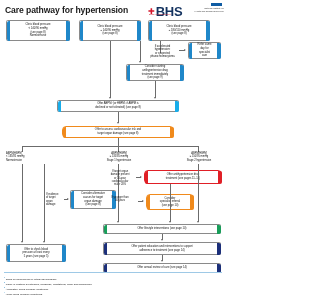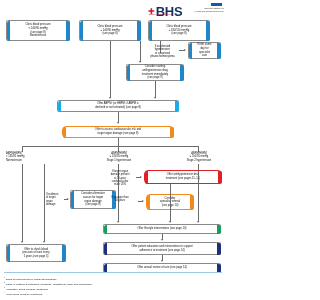--- a/index.html
+++ b/index.html
@@ -110,20 +110,21 @@
     position: absolute; left: 4px;
     font-size: 2.5px; color: #111; line-height: 1.2;
   }
   .foot sup { font-size: 1.9px; color: #1f87c9; }
 </style>
 </head>
 <body>
 
 <div id="page">
 
+  <div class="title">Care pathway for hypertension</div>
 
   <div class="bhs-logo">
     <span class="bhs-cross">✚</span>
     <span class="bhs-text">BHS</span>
   </div>
   <div class="bhs-sub">British Hypertension Society</div>
 
   <div class="nice-logo">
     <div class="nice-bar"></div>
     <div class="nice-text">National Institute for</div>

